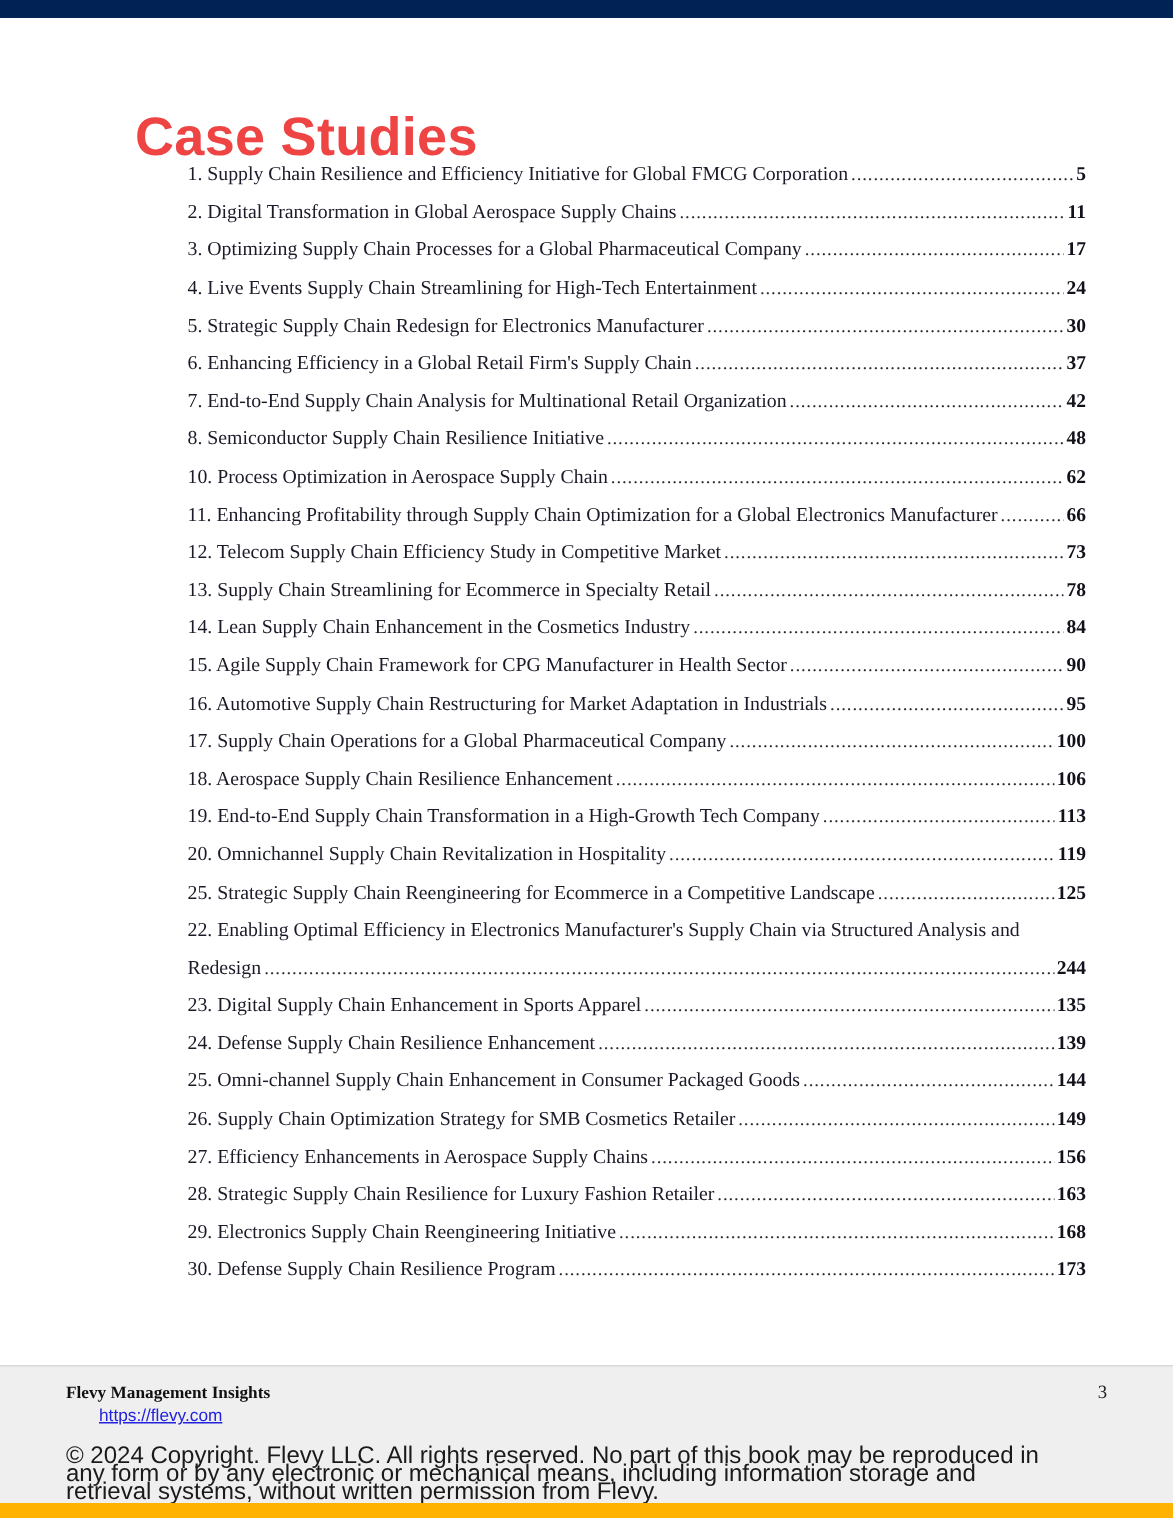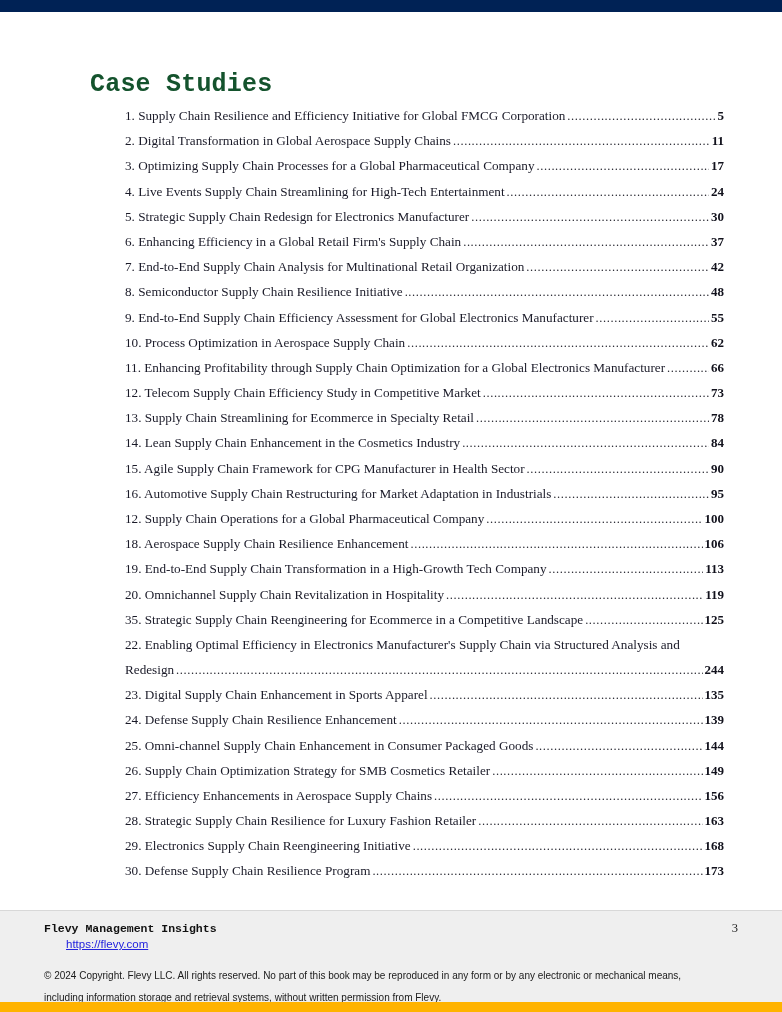--- a/index.html
+++ b/index.html
@@ -28,24 +28,24 @@
     top: 12px; left: 0;
     width: 782px;
     height: 898px;
     background: #ffffff;
   }
 
   .page-title {
     position: absolute;
     left: 90px;
     top: 58px;
-    font-family: Liberation Mono, monospace;
-    font-size: 25px;
+    font-family: Liberation Sans, sans-serif;
+    font-size: 36px;
     font-weight: bold;
-    color: #14532d;
+    color: #ef4444;
     letter-spacing: 0.2px;
   }
 
   .toc {
     position: absolute;
     left: 91px;
     top: 96px;
     width: 599px;
     margin-left: 34px;
   }
@@ -123,21 +123,21 @@
     width: 694px;
   }
 
   .footer-brandline {
     display: flex;
     justify-content: space-between;
     align-items: baseline;
   }
 
   .footer-brand {
-    font-family: Liberation Mono, monospace;
+    font-family: Liberation Serif, serif;
     font-size: 11.5px;
     font-weight: bold;
     color: #111111;
   }
 
   .footer-pagenum {
     font-family: "Liberation Serif", "DejaVu Serif", serif;
     font-size: 12.5px;
     color: #222222;
   }
@@ -148,22 +148,22 @@
     font-family: "Liberation Sans", "DejaVu Sans", sans-serif;
     font-size: 11.5px;
     color: #2222dd;
     text-decoration: underline;
     padding-left: 22px;
   }
 
   .footer-copyright {
     margin-top: 15px;
     font-family: "Liberation Sans", "DejaVu Sans", sans-serif;
-    font-size: 10px;
-    line-height: 22px;
+    font-size: 16px;
+    line-height: 12px;
     color: #1a1a1a;
     width: 660px;
   }
 
   .bottom-bar {
     position: absolute;
     left: 0;
     top: 1002px;
     width: 782px;
     height: 10px;
@@ -214,25 +214,20 @@
         <span class="toc-title">7. End-to-End Supply Chain Analysis for Multinational Retail Organization</span>
         <span class="toc-leader"></span>
         <span class="toc-page">42</span>
       </div>
       <div class="toc-entry">
         <span class="toc-title">8. Semiconductor Supply Chain Resilience Initiative</span>
         <span class="toc-leader"></span>
         <span class="toc-page">48</span>
       </div>
       <div class="toc-entry">
-        <span class="toc-title">9. End-to-End Supply Chain Efficiency Assessment for Global Electronics Manufacturer</span>
-        <span class="toc-leader"></span>
-        <span class="toc-page">55</span>
-      </div>
-      <div class="toc-entry">
         <span class="toc-title">10. Process Optimization in Aerospace Supply Chain</span>
         <span class="toc-leader"></span>
         <span class="toc-page">62</span>
       </div>
       <div class="toc-entry">
         <span class="toc-title">11. Enhancing Profitability through Supply Chain Optimization for a Global Electronics Manufacturer</span>
         <span class="toc-leader"></span>
         <span class="toc-page">66</span>
       </div>
       <div class="toc-entry">
@@ -254,41 +249,41 @@
         <span class="toc-title">15. Agile Supply Chain Framework for CPG Manufacturer in Health Sector</span>
         <span class="toc-leader"></span>
         <span class="toc-page">90</span>
       </div>
       <div class="toc-entry">
         <span class="toc-title">16. Automotive Supply Chain Restructuring for Market Adaptation in Industrials</span>
         <span class="toc-leader"></span>
         <span class="toc-page">95</span>
       </div>
       <div class="toc-entry">
-        <span class="toc-title">12. Supply Chain Operations for a Global Pharmaceutical Company</span>
+        <span class="toc-title">17. Supply Chain Operations for a Global Pharmaceutical Company</span>
         <span class="toc-leader"></span>
         <span class="toc-page">100</span>
       </div>
       <div class="toc-entry">
         <span class="toc-title">18. Aerospace Supply Chain Resilience Enhancement</span>
         <span class="toc-leader"></span>
         <span class="toc-page">106</span>
       </div>
       <div class="toc-entry">
         <span class="toc-title">19. End-to-End Supply Chain Transformation in a High-Growth Tech Company</span>
         <span class="toc-leader"></span>
         <span class="toc-page">113</span>
       </div>
       <div class="toc-entry">
         <span class="toc-title">20. Omnichannel Supply Chain Revitalization in Hospitality</span>
         <span class="toc-leader"></span>
         <span class="toc-page">119</span>
       </div>
       <div class="toc-entry">
-        <span class="toc-title">35. Strategic Supply Chain Reengineering for Ecommerce in a Competitive Landscape</span>
+        <span class="toc-title">25. Strategic Supply Chain Reengineering for Ecommerce in a Competitive Landscape</span>
         <span class="toc-leader"></span>
         <span class="toc-page">125</span>
       </div>
       <div class="toc-entry wrap">
         <span class="first-line">22. Enabling Optimal Efficiency in Electronics Manufacturer's Supply Chain via Structured Analysis and</span>
         <span class="wrap-inner">
           <span class="toc-title">Redesign</span>
           <span class="toc-leader"></span>
           <span class="toc-page">244</span>
         </span>

